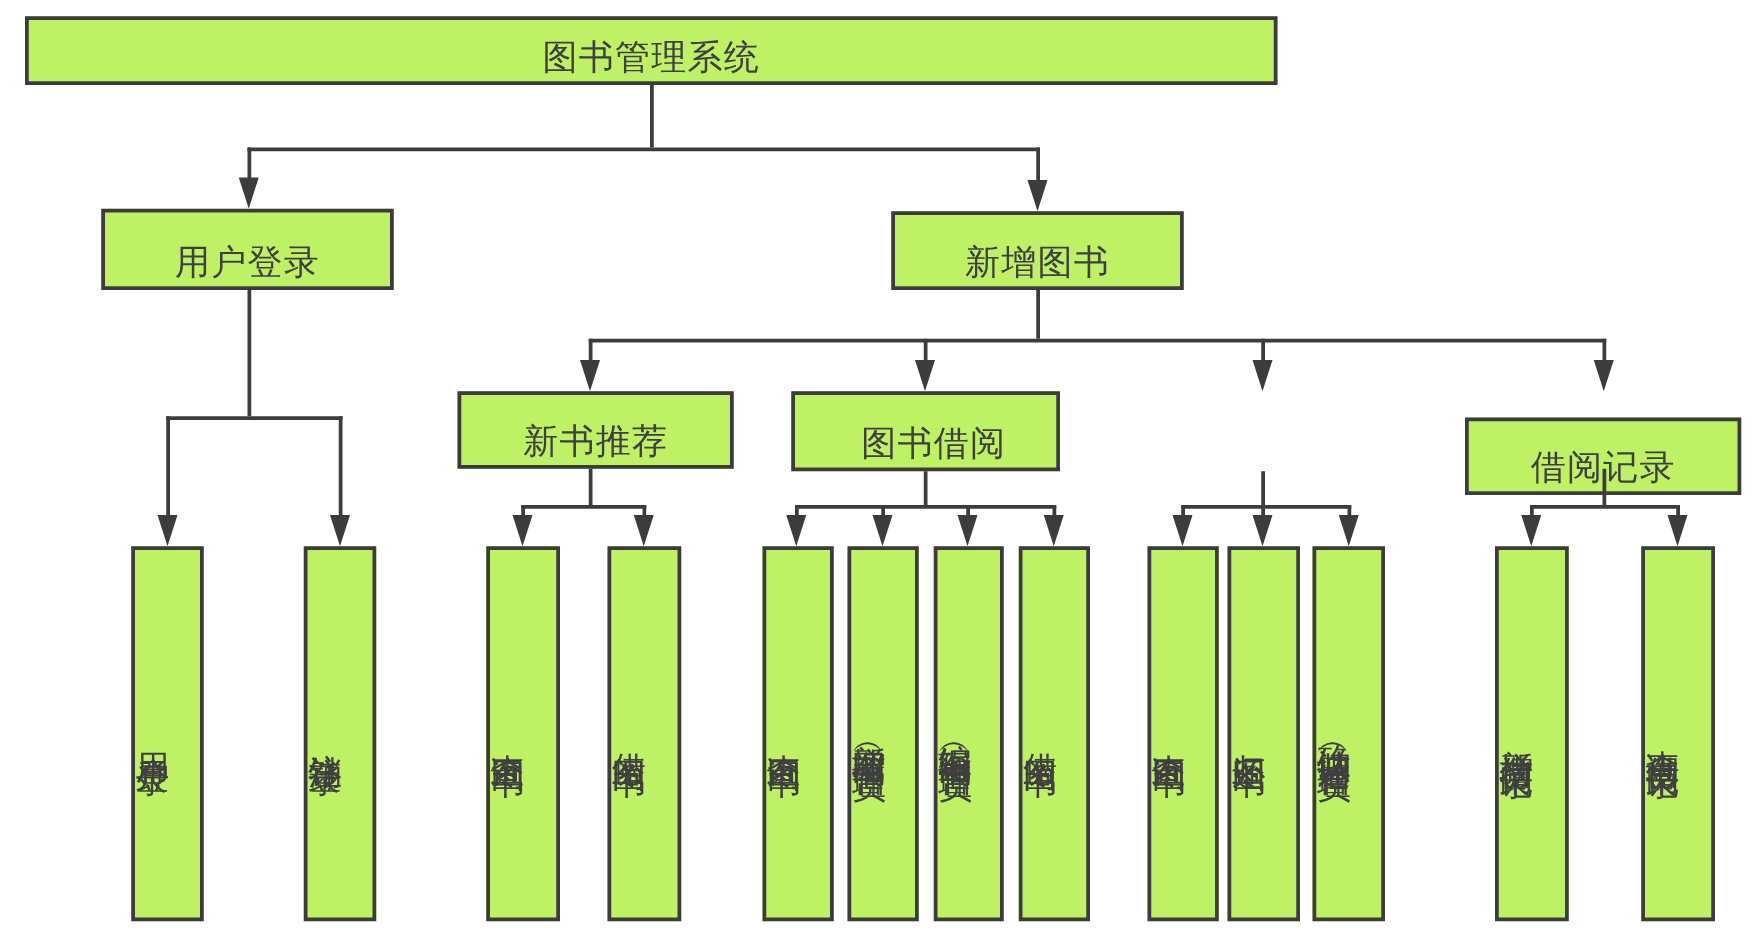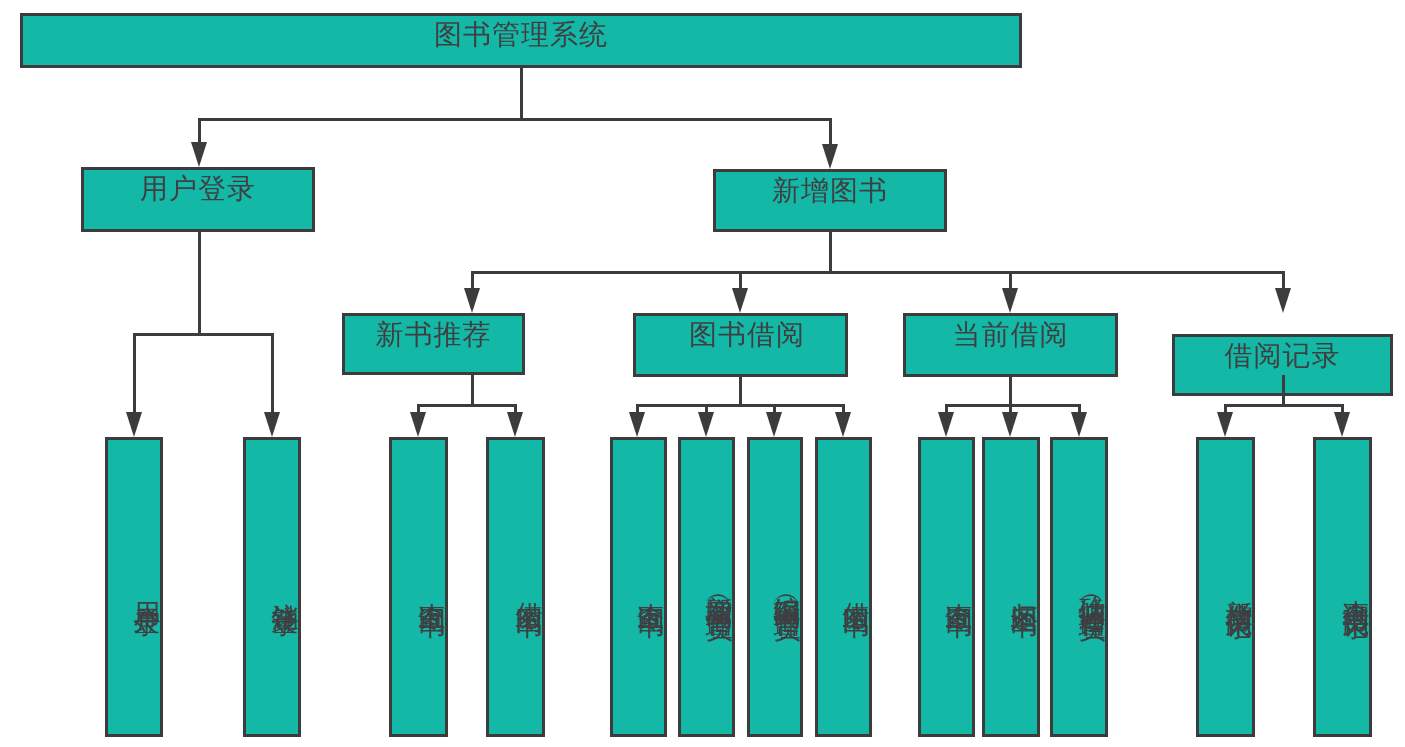--- a/index.html
+++ b/index.html
@@ -1,22 +1,22 @@
 <!DOCTYPE html>
 <html><head>
 <meta charset="utf-8">
 <style>
   html,body{margin:0;padding:0;background:#fff;}
   #stage{
     position:relative;width:1405px;height:747px;background:#fff;
     font-family:"Liberation Sans",sans-serif;overflow:hidden;
   }
   .box{
-    position:absolute;background:#14b8a6;border:3px solid #3c3c3c;
-    display:flex;align-items:flex-start;justify-content:center;
+    position:absolute;background:#bef264;border:3px solid #3c3c3c;
+    display:flex;align-items:flex-end;justify-content:center;
     color:#3f3f42;box-sizing:border-box;
   }
   .hbox{font-size:28px;letter-spacing:1px;}
   .vbox{
     writing-mode:vertical-rl;text-orientation:mixed;
     font-size:27px;letter-spacing:3px;line-height:1;
   }
   .line{position:absolute;background:#3c3c3c;}
   .arrow{
     position:absolute;width:0;height:0;
@@ -62,28 +62,25 @@
   <div class="line" style="left:471px;top:271px;width:814px;height:3px;"></div>
   <div class="line" style="left:471px;top:271px;width:3px;height:20px;"></div>
   <div class="arrow" style="left:464px;top:288px;"></div>
   <div class="line" style="left:739px;top:271px;width:3px;height:20px;"></div>
   <div class="arrow" style="left:732px;top:288px;"></div>
   <div class="line" style="left:1009px;top:271px;width:3px;height:20px;"></div>
   <div class="arrow" style="left:1002px;top:288px;"></div>
   <div class="line" style="left:1282px;top:271px;width:3px;height:20px;"></div>
   <div class="arrow" style="left:1275px;top:288px;"></div>
 
-  <div class="box hbox" style="left:342px;top:313px;width:183px;height:62px;">
+  <div class="box hbox" style="left:366px;top:313px;width:221px;height:62px;">
     <span>新书推荐</span>
   </div>
   <div class="box hbox" style="left:633px;top:313px;width:215px;height:64px;padding-left:13px;">
     <span>图书借阅</span>
-  </div>
-  <div class="box hbox" style="left:903px;top:313px;width:215px;height:64px;">
-    <span>当前借阅</span>
   </div>
   <div class="box hbox" style="left:1172px;top:313px;width:221px;height:62px;margin-top:21px;">
     <span>借阅记录</span>
   </div>
 
   <div class="line" style="left:471px;top:375px;width:3px;height:29px;"></div>
   <div class="line" style="left:417px;top:404px;width:100px;height:3px;"></div>
   <div class="line" style="left:417px;top:404px;width:3px;height:10px;"></div>
   <div class="arrow" style="left:410px;top:412px;"></div>
   <div class="line" style="left:514px;top:404px;width:3px;height:10px;"></div>

